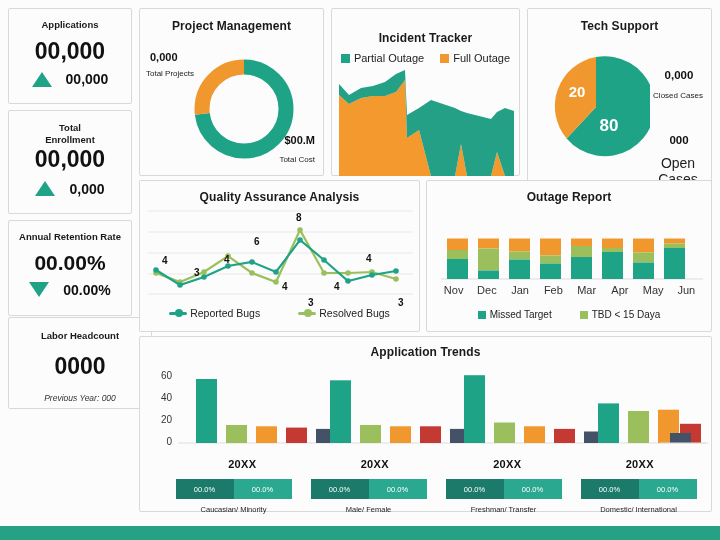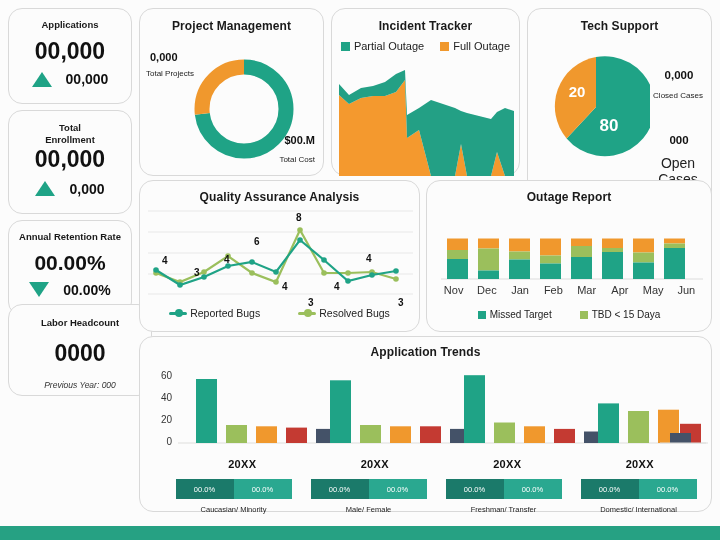--- a/index.html
+++ b/index.html
@@ -10,21 +10,21 @@
     overflow:hidden;
     position:relative;
     color:#111;
   }
   .dash{position:absolute;left:0;top:0;width:720px;height:540px;}
   .card{
     position:absolute;
     background:#fcfcfc;
     border:1px solid #d9d9d9;
     box-sizing:border-box;
-    border-radius:14px;
+    border-radius:2px;
   }
   .card-title{
     text-align:center;
     font-weight:bold;
     font-size:12px;
     color:#1a1a1a;
     letter-spacing:.1px;
   }
 
   
@@ -114,21 +114,21 @@
 
   <div class="card kpi" style="left:8px;top:220px;width:124px;height:96px;">
     <div class="kpi-label" style="margin-top:4px;">Annual Retention Rate</div>
     <div class="kpi-big" style="font-size:21px;margin-top:9px;">00.00%</div>
     <div class="kpi-row" style="margin-top:8px;">
       <div class="tri-down"></div>
       <div class="kpi-sub">00.00%</div>
     </div>
   </div>
 
-  <div class="card kpi" style="left:8px;top:304px;width:144px;height:92px;">
+  <div class="card kpi" style="left:8px;top:317px;width:144px;height:92px;">
     <div class="kpi-label" style="margin-top:6px;">Labor Headcount</div>
     <div class="kpi-big" style="font-size:23px;margin-top:12px;">0000</div>
     <div class="kpi-note" style="margin-top:15px;">Previous Year: 000</div>
   </div>
 
 
   <div class="card" style="left:139px;top:8px;width:185px;height:168px;">
     <div class="card-title" style="margin-top:10px;">Project Management</div>
 
     <div class="side-num" style="left:10px;top:42px;">0,000</div>
@@ -141,21 +141,21 @@
 
         <circle cx="56" cy="56" r="42" fill="none" stroke="#f0982d" stroke-width="15" stroke-dasharray="71.3 192.6" stroke-dashoffset="-192.6" transform="rotate(-90 56 56)"></circle>
       </svg>
     </div>
 
     <div class="side-num" style="right:8px;top:125px;">$00.M</div>
     <div class="side-cap" style="right:8px;top:146px;">Total Cost</div>
   </div>
 
   <div class="card" style="left:331px;top:8px;width:189px;height:168px;">
-    <div class="card-title" style="margin-top:10px;">Incident Tracker</div>
+    <div class="card-title" style="margin-top:22px;">Incident Tracker</div>
 
     <div class="legend" style="margin-top:7px;">
       <div class="lg-item">
         <span class="lg-sq" style="background:#1fa386;"></span>
         <span>Partial Outage</span>
       </div>
       <div class="lg-item">
         <span class="lg-sq" style="background:#f0982d;"></span>
         <span>Full Outage</span>
       </div>

